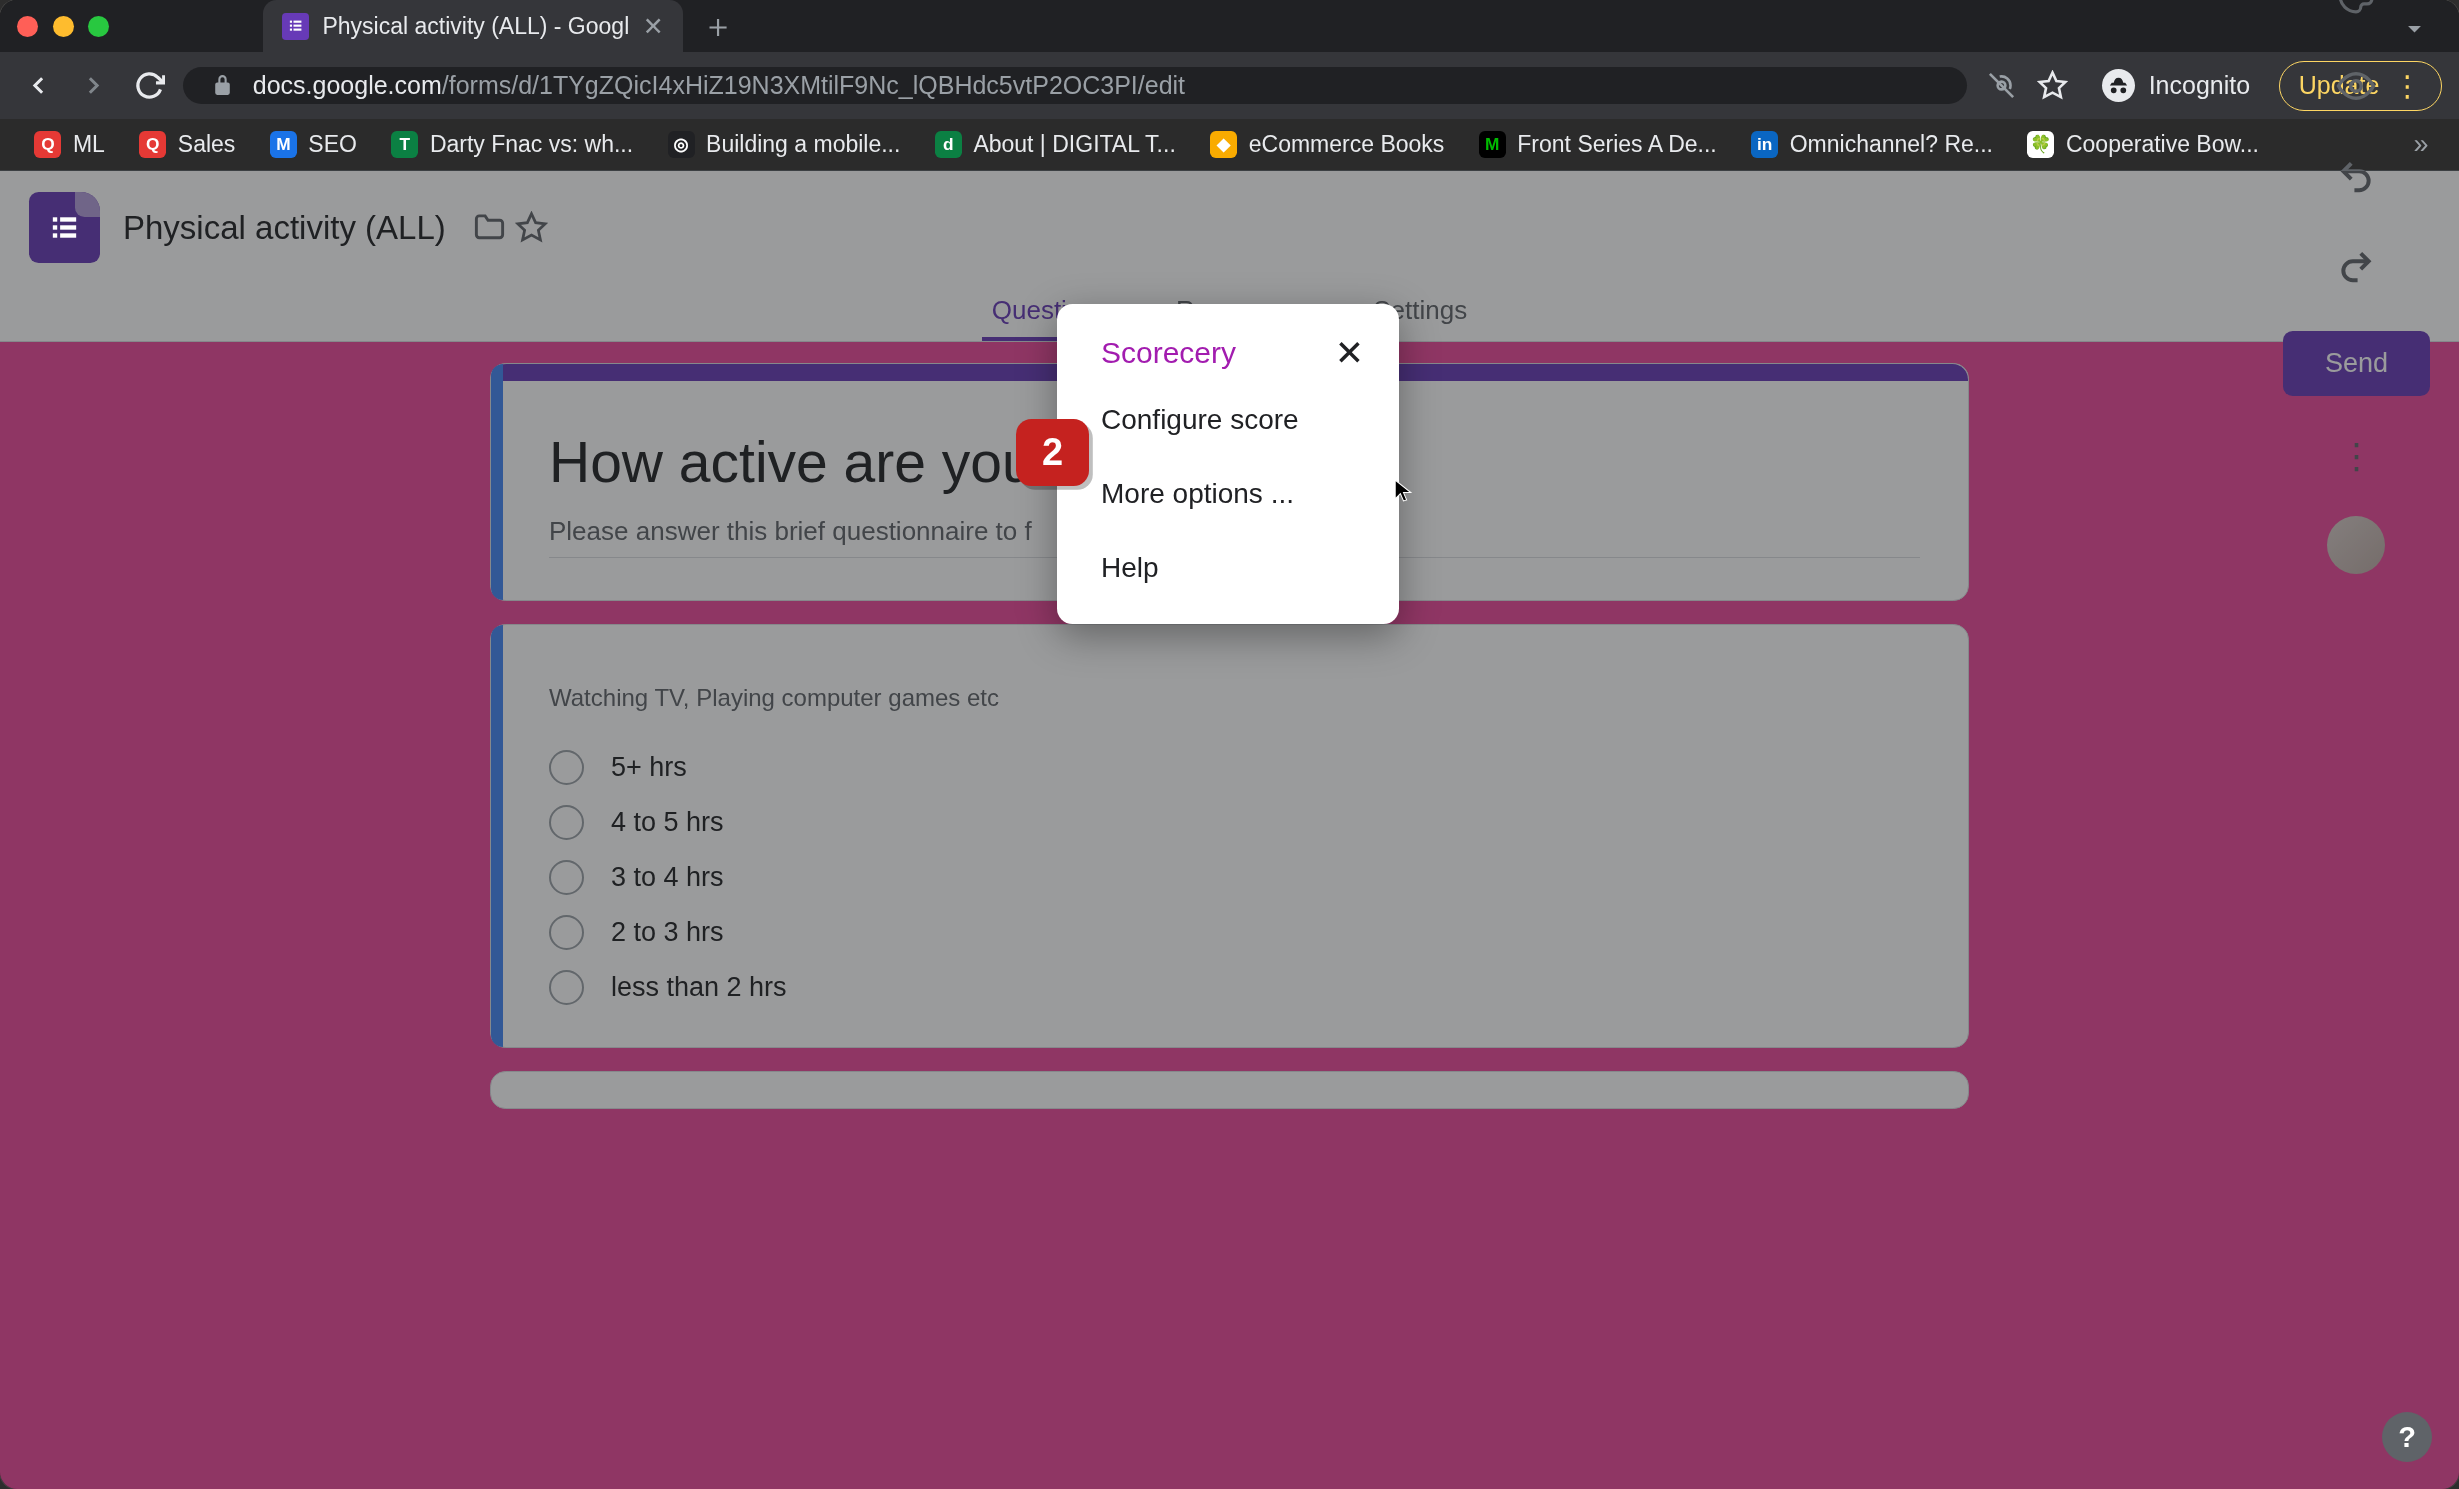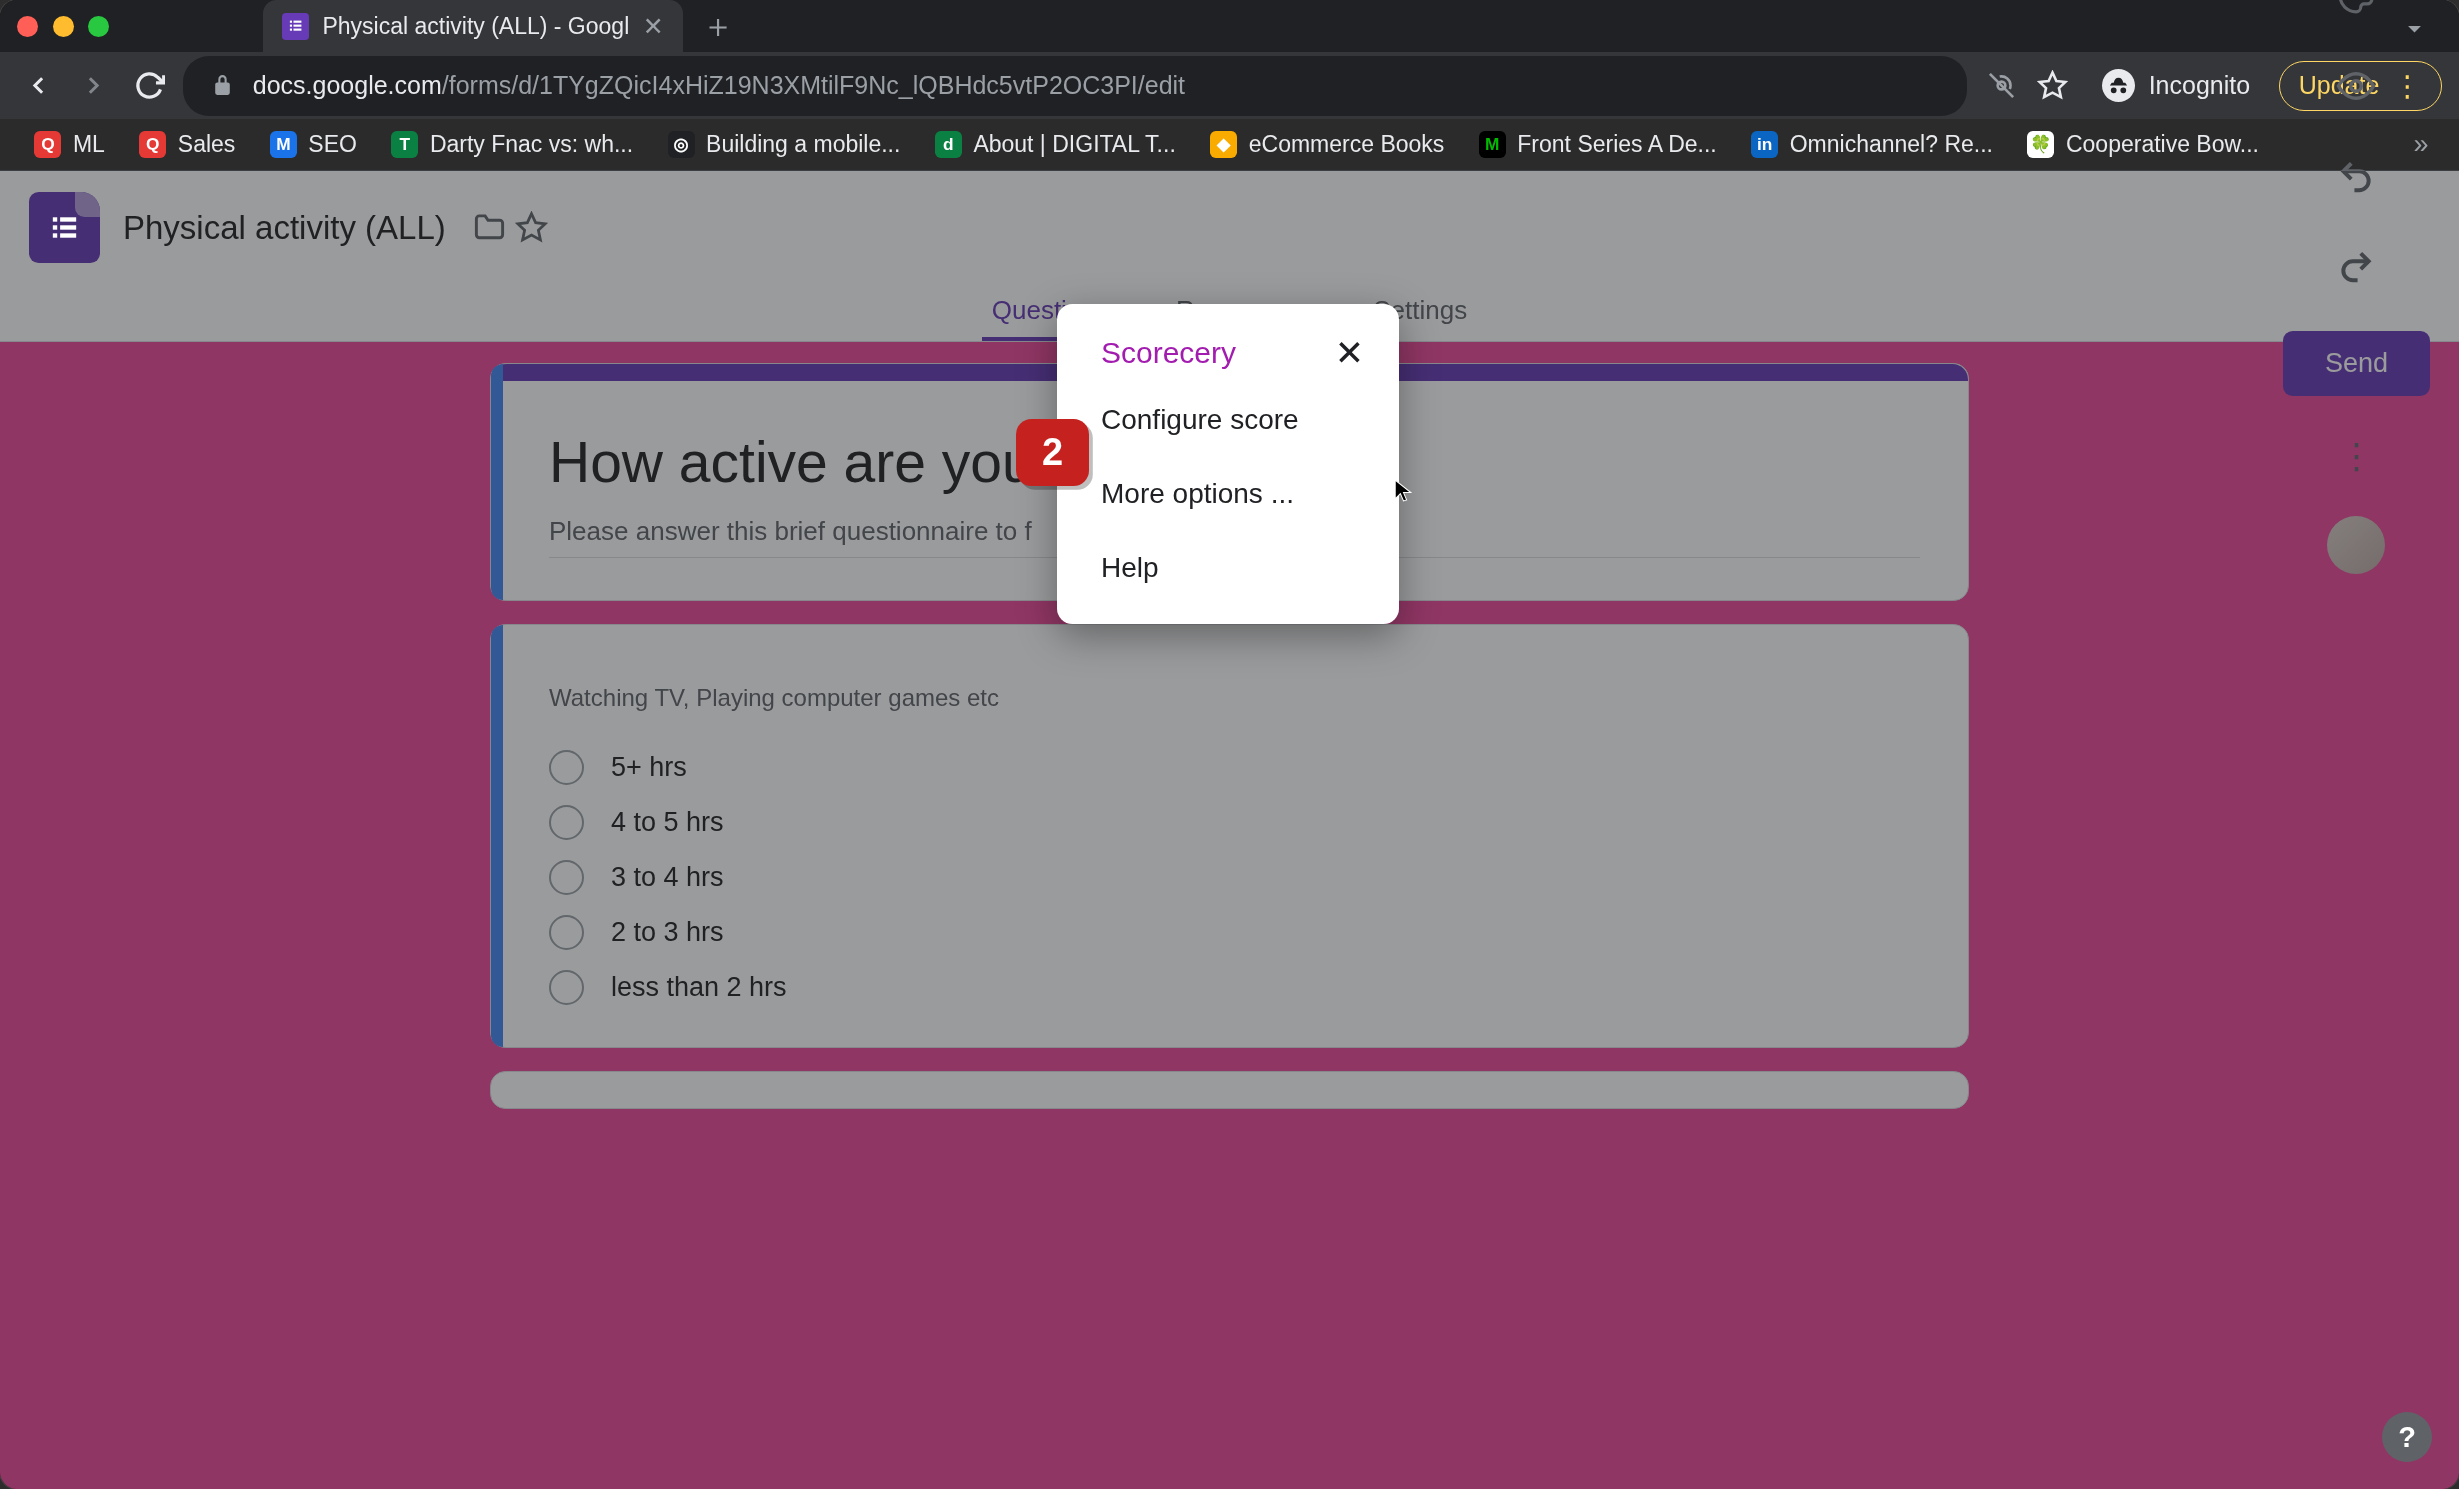--- a/index.html
+++ b/index.html
@@ -19,21 +19,21 @@
   .tab { display: flex; align-items: center; gap: 13.4px; height: 52px; padding: 0 19px; background: #35363a; border-radius: 13.4px 13.4px 0 0; max-width: 423px; color: #e8eaed; font-size: 23px; }
   .tab-favicon { width: 27px; height: 27px; background: #673ab7; border-radius: 3.8px; display:flex; align-items:center; justify-content:center; }
   .tab-favicon svg { width:17.3px; height:17.3px; }
   .tab-title { white-space: nowrap; overflow: hidden; text-overflow: ellipsis; flex:1; }
   .tab-close { color:#9aa0a6; font-size:25px; line-height:1; }
   .newtab { margin-left: 19px; color:#9aa0a6; font-size: 33px; }
   
   .toolbar { height: 67px; display:flex; align-items:center; gap: 13.4px; padding: 0 17.3px; background:#35363a; }
   .tb-btn { width: 42px; height: 42px; display:flex; align-items:center; justify-content:center; color:#e8eaed; border-radius:50%; }
   .tb-btn.dim { color:#80868b; }
-  .omnibox { flex:1; height: 60px; background:#202124; border-radius: 26px; display:flex; align-items:center; padding: 0 27px; color:#9aa0a6; font-size: 25px; gap: 17.3px; }
+  .omnibox { flex:1; height: 37px; background:#202124; border-radius: 26px; display:flex; align-items:center; padding: 0 27px; color:#9aa0a6; font-size: 25px; gap: 17.3px; }
   .omnibox .host { color:#e8eaed; }
   .right-icons { display:flex; align-items:center; gap:9.6px; }
   .pill { height:50px; padding:0 19px; border-radius:25px; display:flex; align-items:center; gap:13.4px; color:#e8eaed; font-size:25px; }
   .incognito-pill { }
   .inc-icon { width:33px; height:33px; background:#e8eaed; border-radius:50%; display:flex; align-items:center; justify-content:center; }
   .update-pill { border:1.9px solid #fdd663; color:#fdd663; font-weight:400; }
   .update-pill .vdots { color:#fdd663; font-size:29px; line-height:0; }
   
   .bookmarks { height: 52px; display:flex; align-items:center; gap: 7.7px; padding: 0 21px; background:#2b2b2b; border-bottom:1px solid #3c4043; overflow:hidden; }
   .bm { display:flex; align-items:center; gap:11.5px; padding: 7.7px 13.4px; border-radius:5.8px; color:#e8eaed; font-size:23px; white-space:nowrap; }

